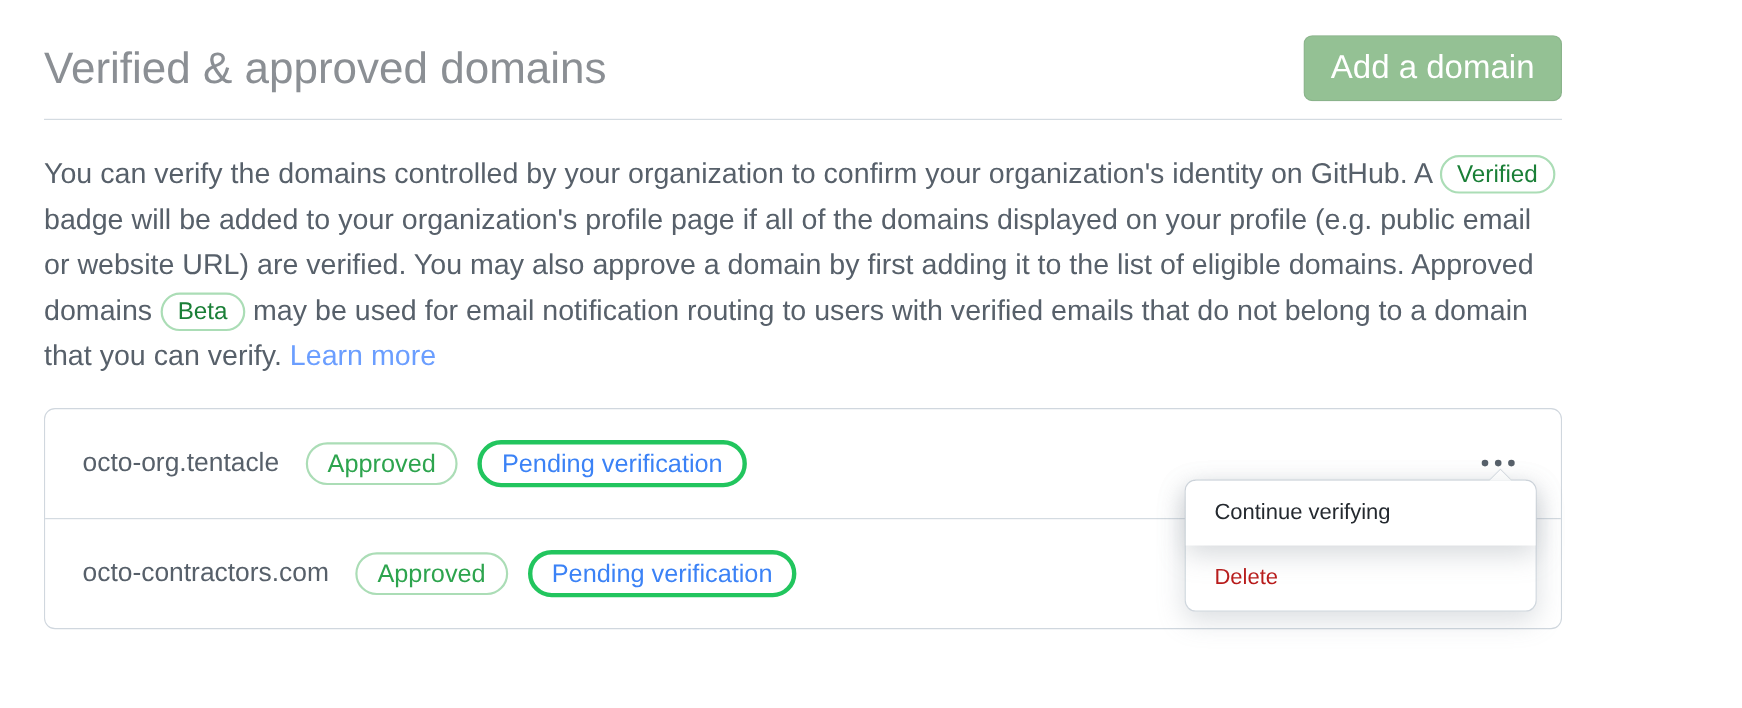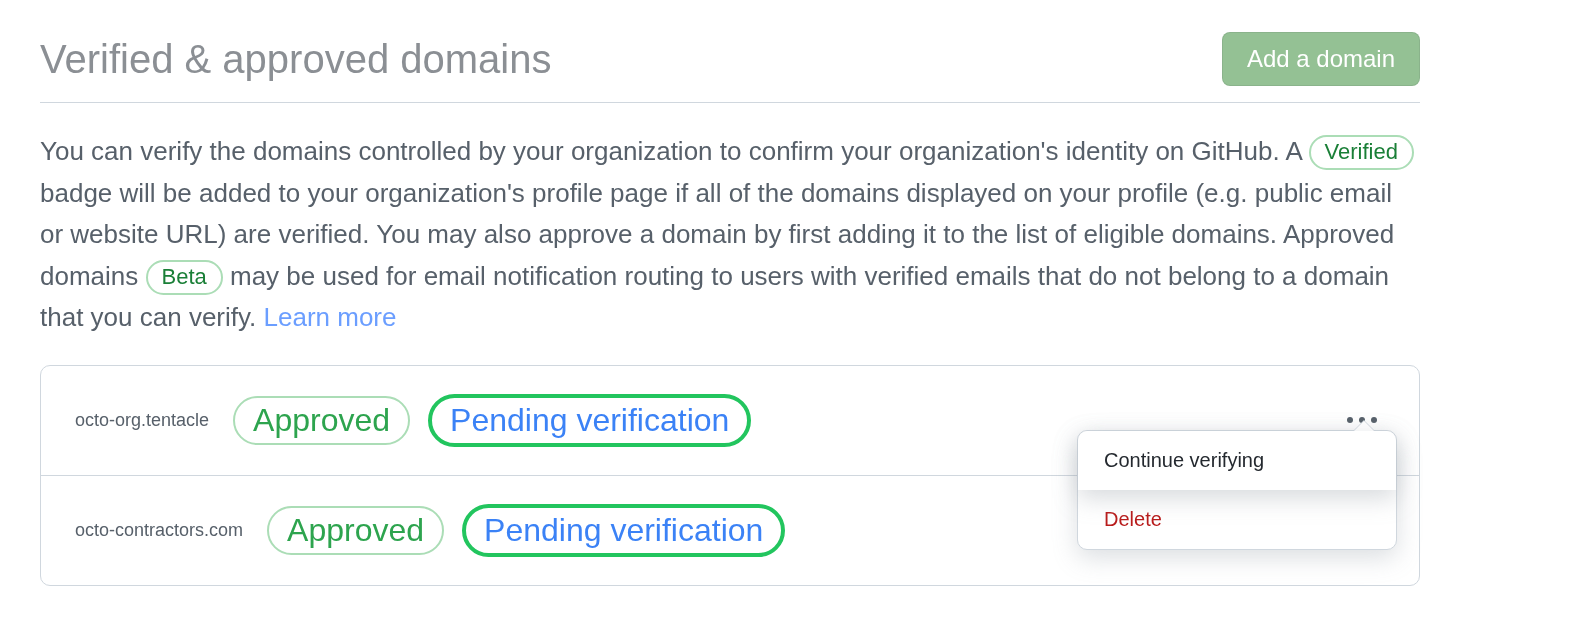--- a/index.html
+++ b/index.html
@@ -26,21 +26,21 @@
     font-weight: 400;
     margin: 0;
     color: #8b8f94;
   }
   .add-btn {
     background: #94c194;
     color: #ffffff;
     border: 1px solid rgba(27,31,36,0.08);
     border-radius: 8px;
     padding: 12px 24px;
-    font-size: 24px;
+    font-size: 30px;
     font-weight: 500;
     cursor: pointer;
   }
   .description {
     margin-top: 28px;
     font-size: 26px;
     line-height: 1.6;
     color: #57606a;
   }
   .badge {
@@ -69,29 +69,29 @@
   }
   .domain-row {
     display: flex;
     align-items: center;
     padding: 28px 34px;
     border-bottom: 1px solid #d0d7de;
     position: relative;
   }
   .domain-row:last-child { border-bottom: none; }
   .domain-name {
-    font-size: 18px;
+    font-size: 24px;
     color: #57606a;
     margin-right: 24px;
   }
   .row-badge {
     display: inline-block;
     border-radius: 999px;
     padding: 4px 18px;
-    font-size: 32px;
+    font-size: 23px;
     margin-right: 18px;
   }
   .row-badge.approved {
     color: #2da44e;
     border: 2px solid #abddb6;
     background: #ffffff;
   }
   .row-badge.pending {
     color: #3b82f6;
     border: 4px solid #22c55e;

